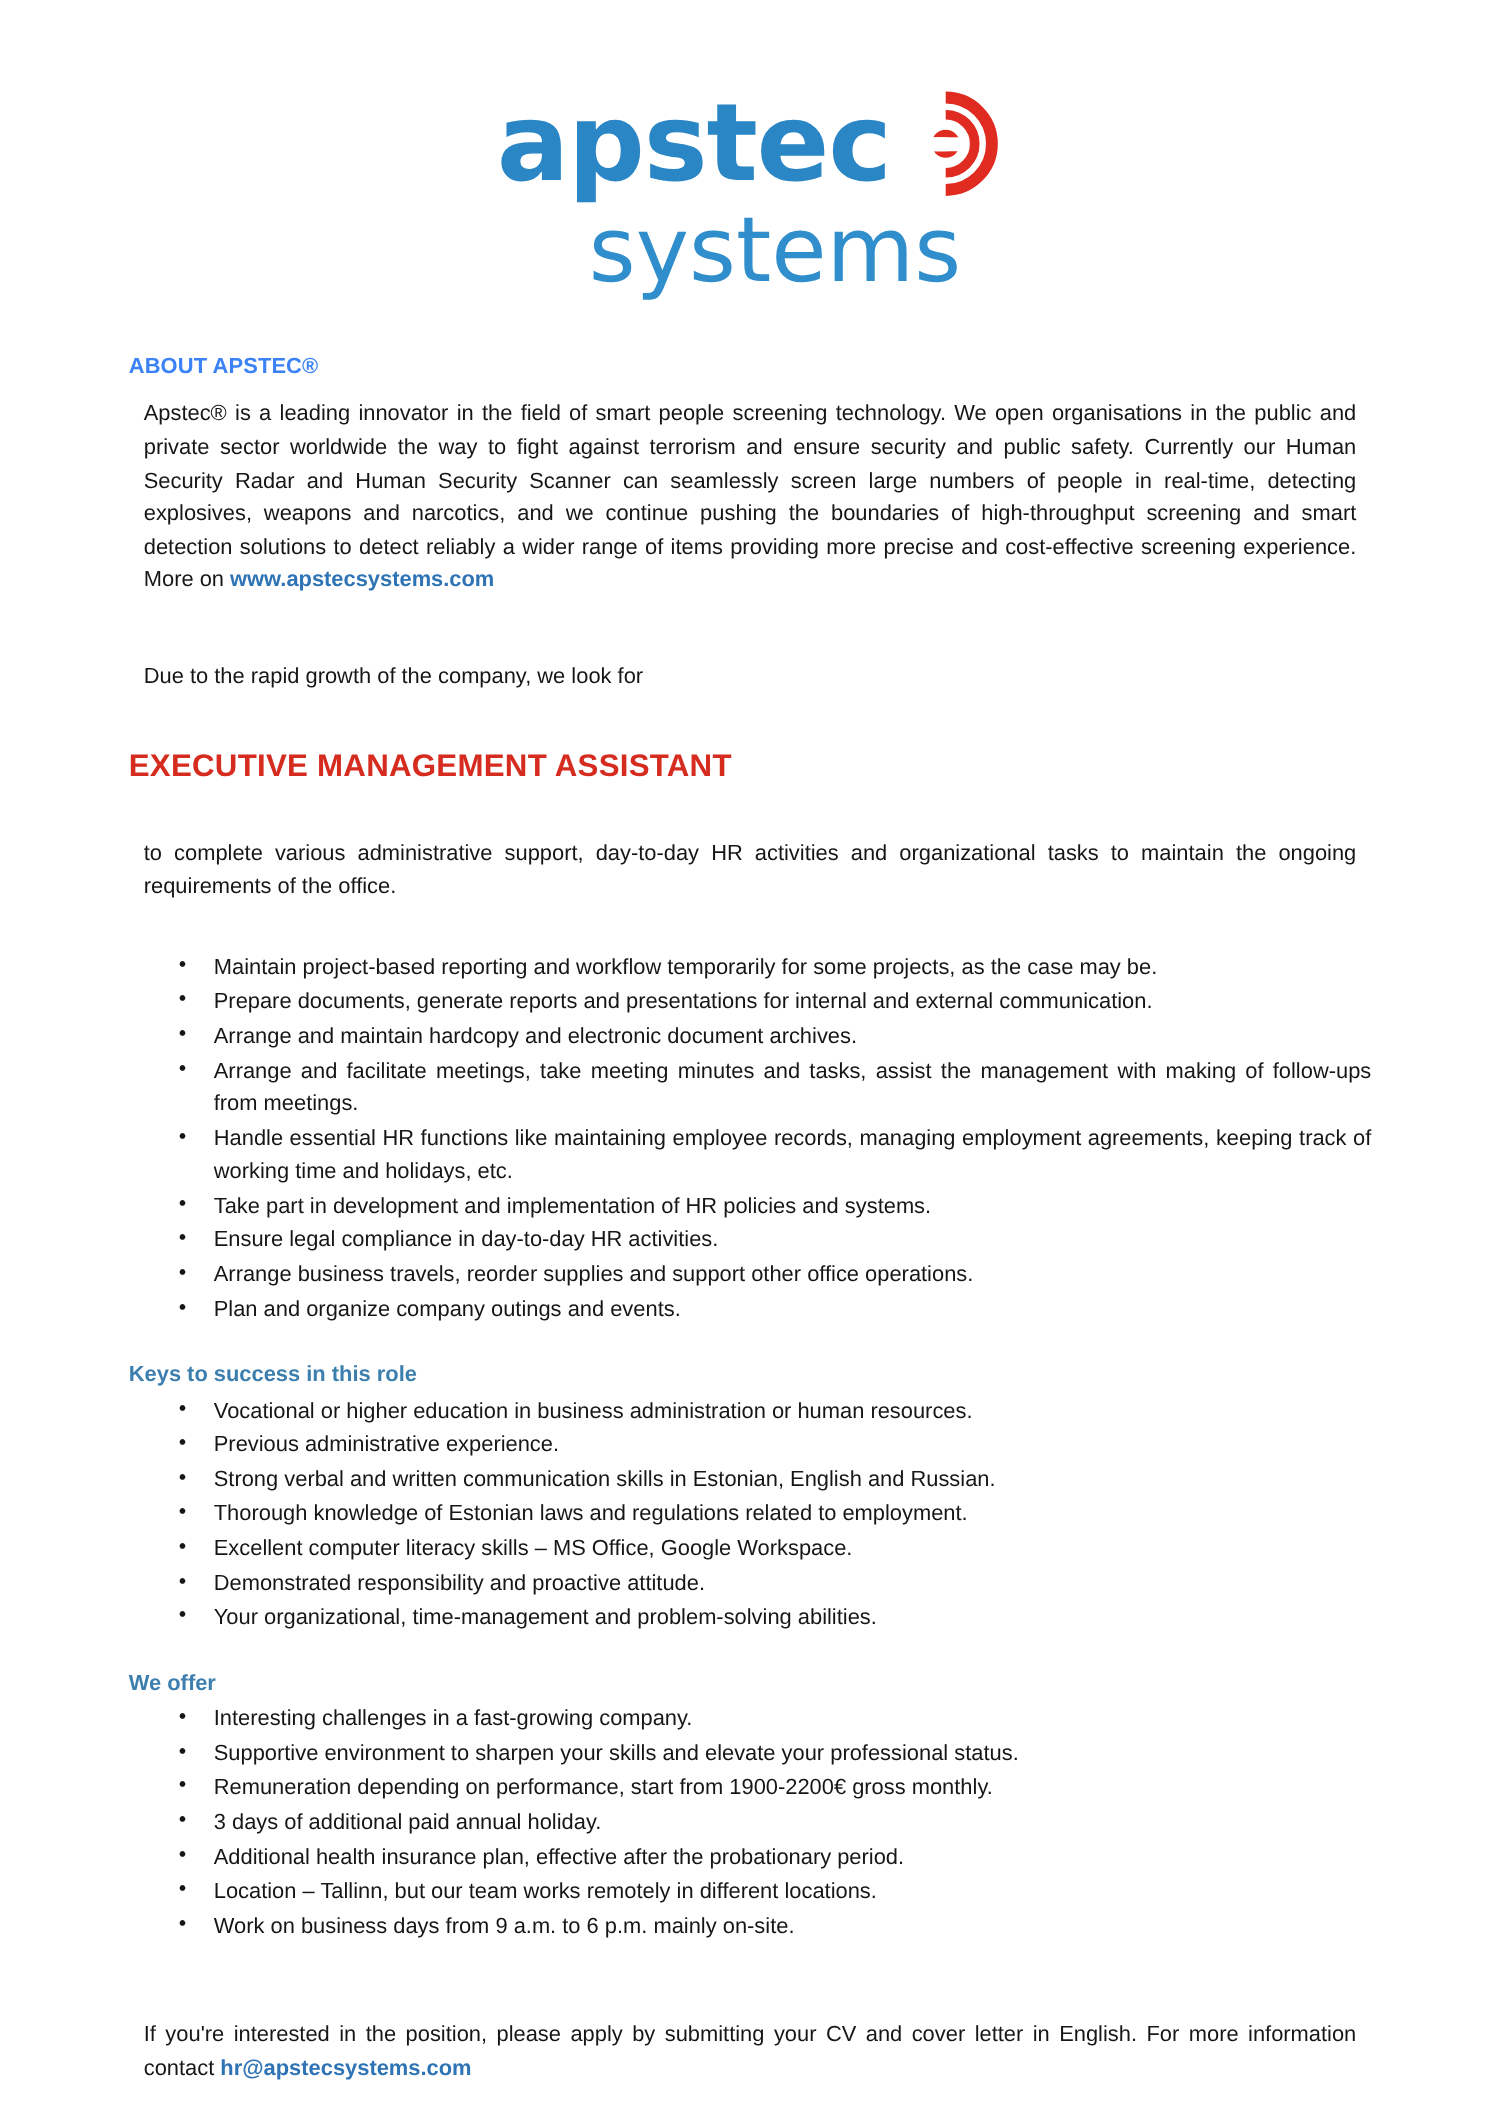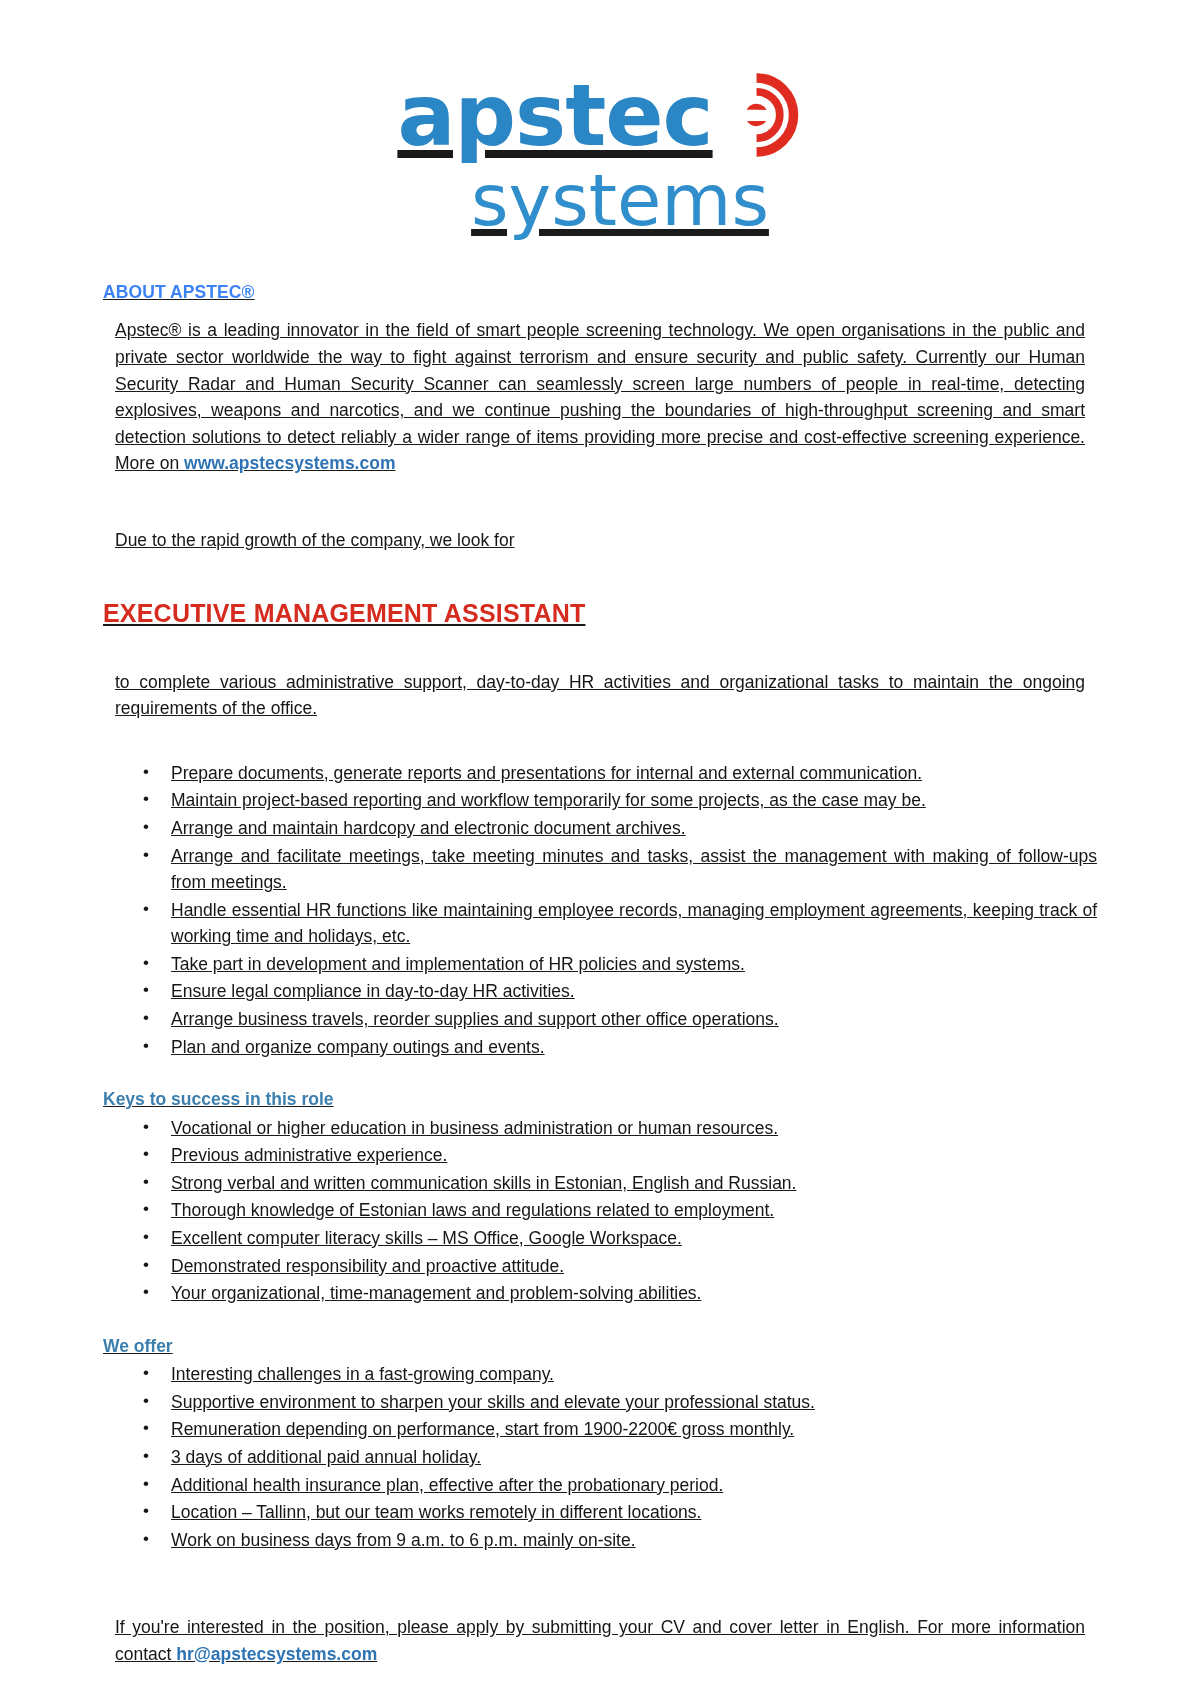--- a/index.html
+++ b/index.html
@@ -11,21 +11,20 @@
     font-family: "Liberation Sans", sans-serif;
     color: #1a1a1a;
   }
   .page {
     position: relative;
     width: 1200px;
     height: 1697px;
     background: #ffffff;
     margin: 0 auto;
     overflow: hidden;
-    text-decoration: underline;
   }
 
   
   .logo-block {
     padding-top: 72px;
     display: flex;
     flex-direction: column;
     align-items: center;
   }
   .logo-row {
@@ -166,22 +165,22 @@
 
     <h1 class="job-title">EXECUTIVE MANAGEMENT ASSISTANT</h1>
 
     <div class="gap-26"></div>
 
     <p class="para">to complete various administrative support, day-to-day HR activities and organizational tasks to maintain the ongoing requirements of the office.</p>
 
     <div class="gap-26"></div>
 
     <ul class="bullets">
+      <li>Maintain project-based reporting and workflow temporarily for some projects, as the case may be.</li>
       <li>Prepare documents, generate reports and presentations for internal and external communication.</li>
-      <li>Maintain project-based reporting and workflow temporarily for some projects, as the case may be.</li>
       <li>Arrange and maintain hardcopy and electronic document archives.</li>
       <li class="wide">Arrange and facilitate meetings, take meeting minutes and tasks, assist the management with making of follow-ups from meetings.</li>
       <li class="wide">Handle essential HR functions like maintaining employee records, managing employment agreements, keeping track of working time and holidays, etc.</li>
       <li>Take part in development and implementation of HR policies and systems.</li>
       <li>Ensure legal compliance in day-to-day HR activities.</li>
       <li>Arrange business travels, reorder supplies and support other office operations.</li>
       <li>Plan and organize company outings and events.</li>
     </ul>
 
     <div class="gap-26"></div>

